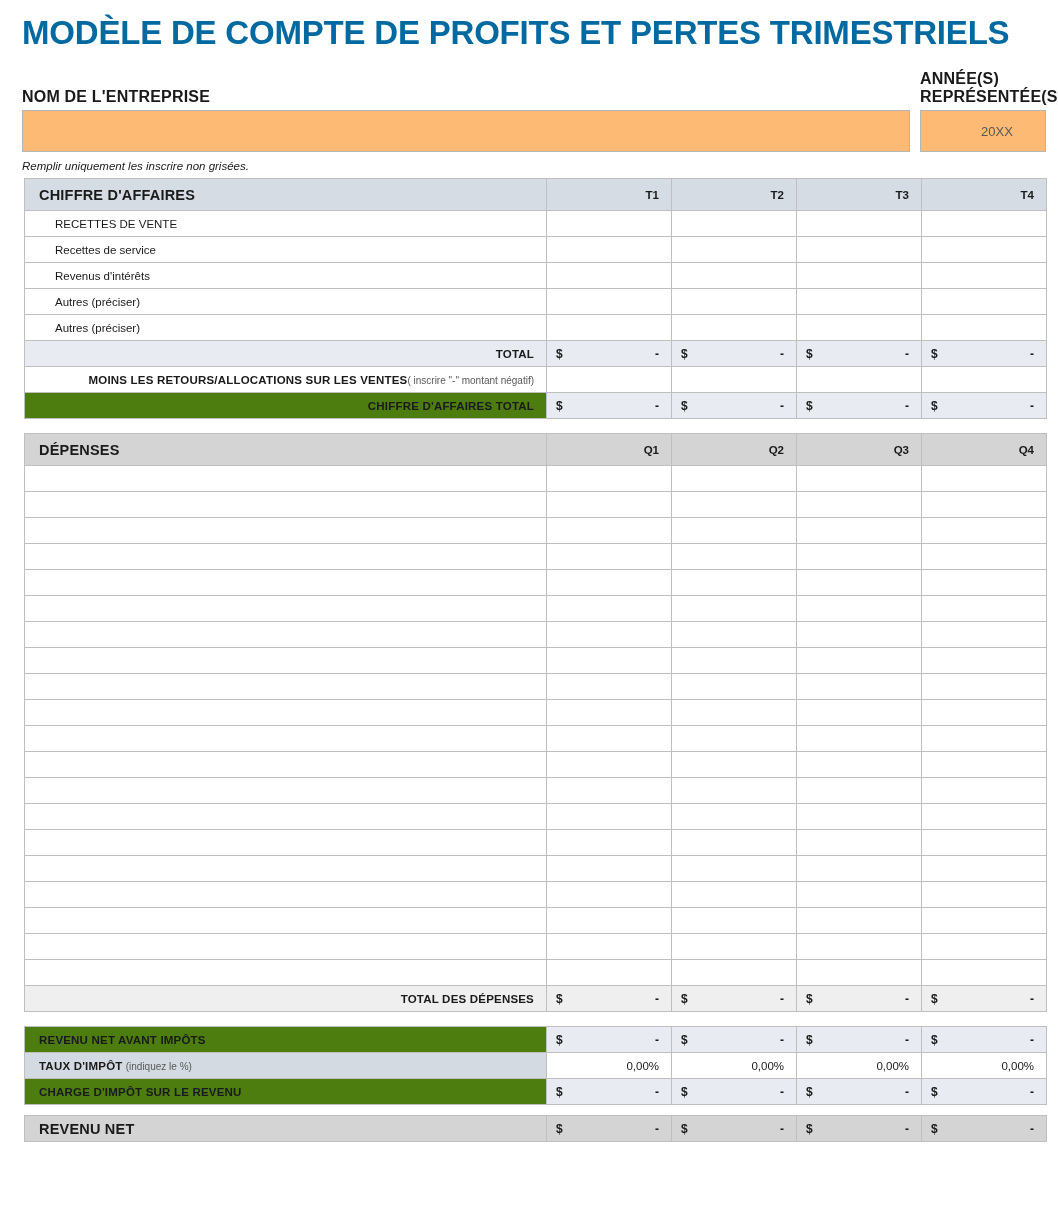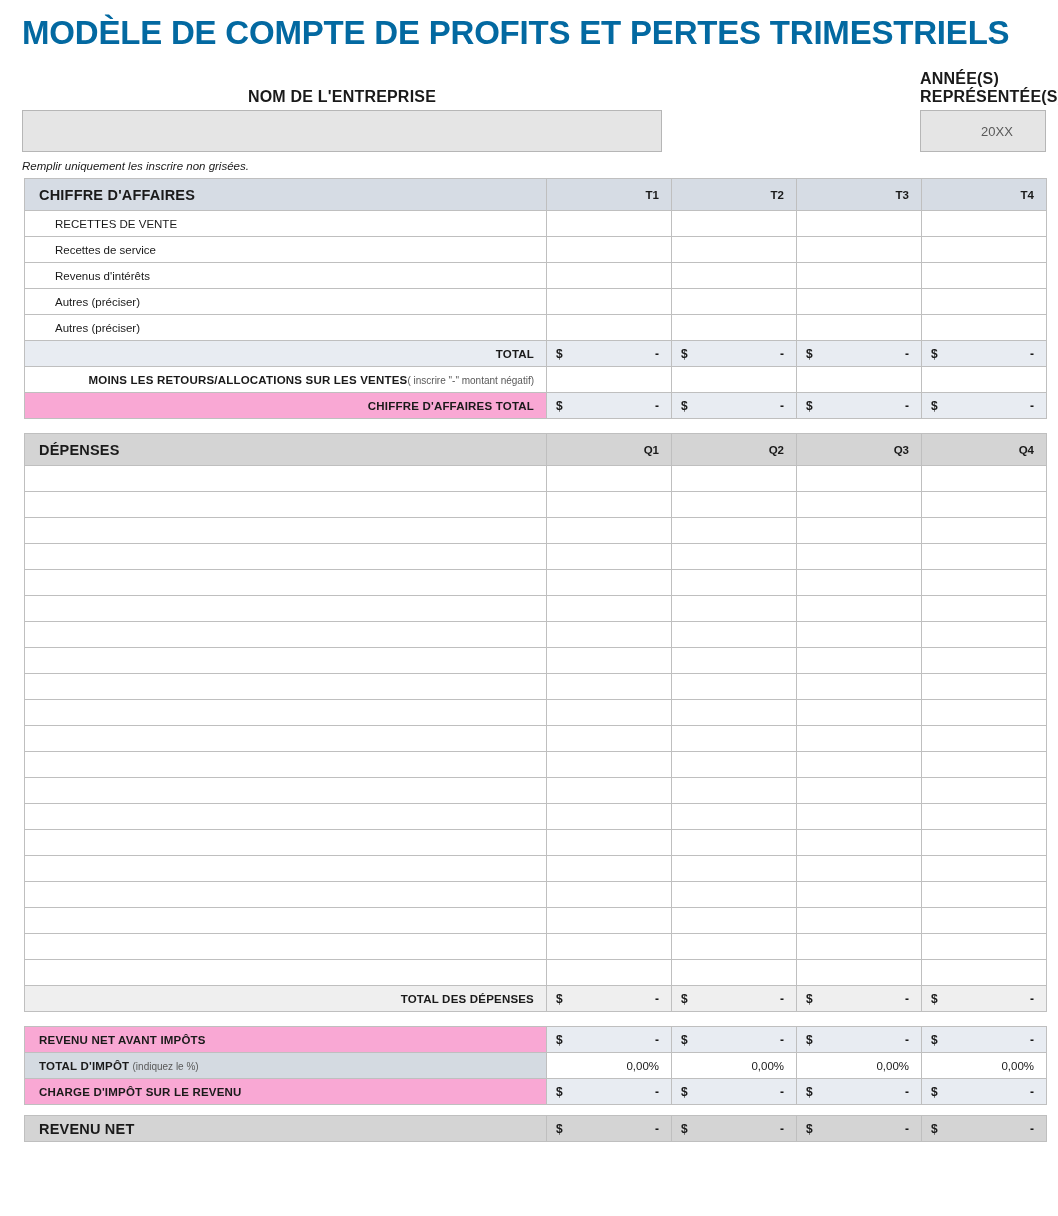--- a/index.html
+++ b/index.html
@@ -34,25 +34,25 @@
     align-items: flex-end;
     padding: 14px 0 0 10px;
   }
   .meta-label {
     font-size: 16px;
     font-weight: bold;
     letter-spacing: 0.2px;
     color: #1a1a1a;
     margin-bottom: 4px;
   }
-  .company-block { width: 640px; text-align: center; }
+  .company-block { width: 888px; }
   .year-block { width: 126px; }
   .input-box {
     border: 1px solid #b6b6b6;
-    background: #e5e5e5;
+    background: #fdba74;
     height: 42px;
     padding-left: 28px;
   }
   .company-box { height: 42px; }
   .year-box {
     height: 42px;
     display: flex; align-items: center; justify-content: center;
     font-size: 13px;
     color: #595959;
   }
@@ -95,21 +95,21 @@
     display: flex; justify-content: space-between; align-items: center;
     padding: 0 12px 0 9px;
     font-weight: bold;
     font-size: 12px;
   }
   .money .dash { font-weight: bold; }
   .pct { text-align: right; padding: 0 12px 0 9px; font-size: 11.5px; }
 
   
   tr.tint-lblue td { background: #e8ecf2; }
-  tr.tint-dblue  td.lab { background: #f9a8d4; }
+  tr.tint-dblue  td.lab { background: #4d7c0f; }
   tr.tint-dblue  td.val { background: #e8ecf2; }
   tr.tint-white  td { background: #ffffff; }
   tr.tint-lgray  td { background: #efefef; margin-top: 6px; }
   tr.tint-gray   td { background: #d4d4d4; }
   tr.tint-dblue-white td.lab { background: #d4dae1; }
   tr.tint-dblue-white td.val { background: #ffffff; }
 
   .bold-lbl { font-weight: bold; font-size: 11.5px; letter-spacing: 0.2px; }
   .sub-note { font-weight: normal; font-size: 10px; color: #595959; }
 
@@ -558,21 +558,21 @@
         <td class="val">
             <div class="money">
               <span>$</span>
               <span class="dash">-</span>
             </div>
           </td>
       </tr>
 
       <tr class="tint-dblue-white">
         <td class="lab">
-          <div class="lbl"><span class="bold-lbl">TOTAL D'IMPÔT</span> <span class="sub-note">(indiquez le %)</span></div>
+          <div class="lbl"><span class="bold-lbl">TAUX D'IMPÔT</span> <span class="sub-note">(indiquez le %)</span></div>
         </td>
         <td class="val">
             <div class="pct">0,00%</div>
           </td>
         <td class="val">
             <div class="pct">0,00%</div>
           </td>
         <td class="val">
             <div class="pct">0,00%</div>
           </td>

